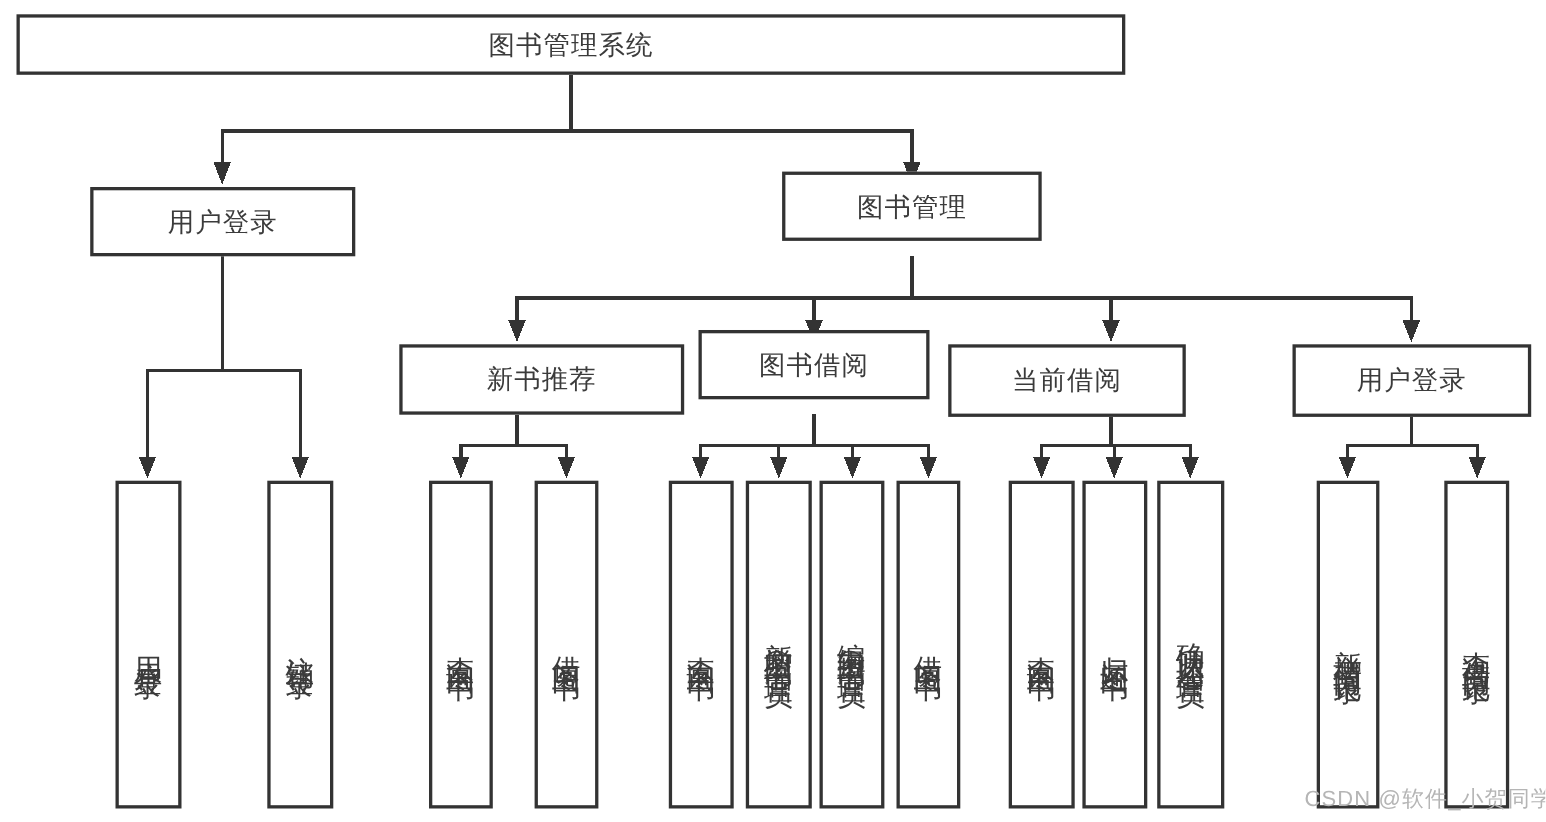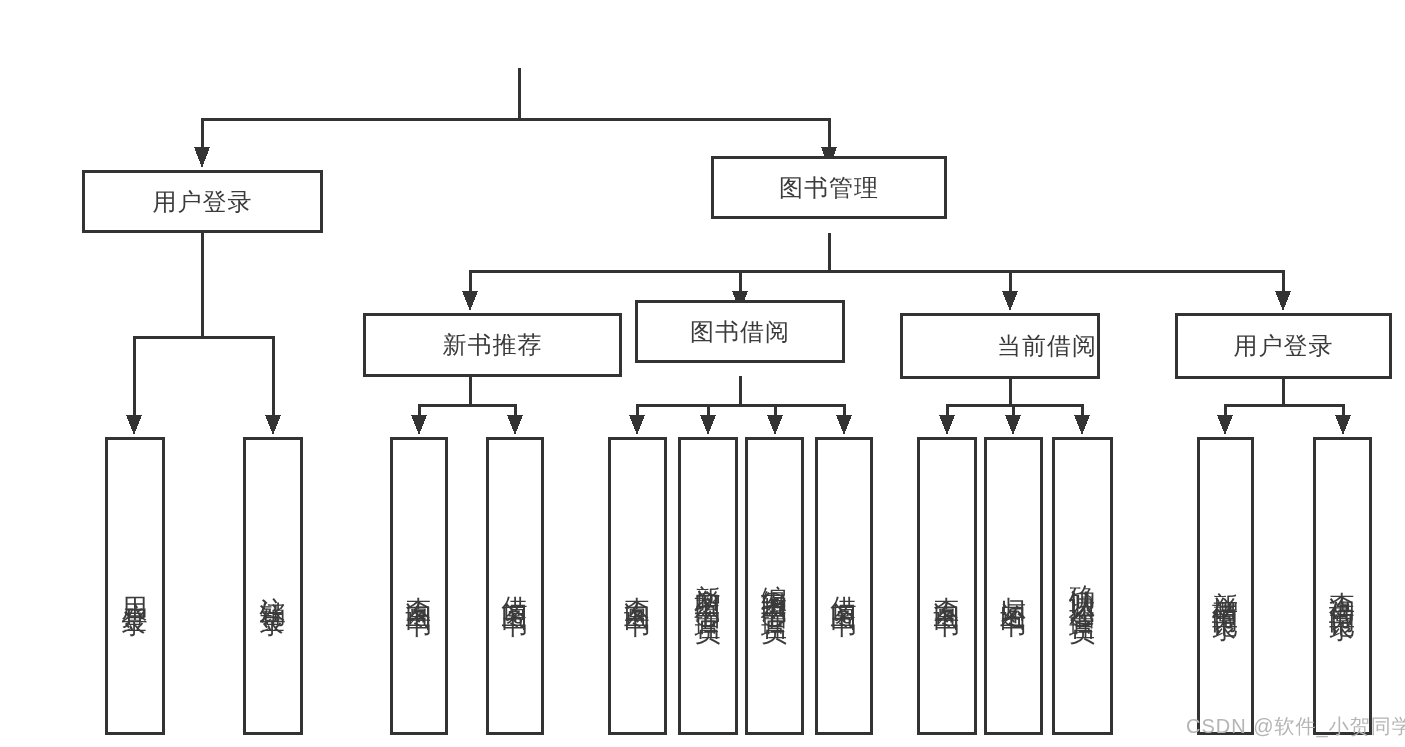--- a/index.html
+++ b/index.html
@@ -138,35 +138,38 @@
     <g>
       <line x1="1283" y1="379" x2="1283" y2="406.5"></line>
       <line x1="1223.5" y1="405" x2="1344.5" y2="405"></line>
       <line x1="1225" y1="405" x2="1225" y2="417"></line>
       <polygon points="1217,415 1233,415 1225,435"></polygon>
       <line x1="1343" y1="405" x2="1343" y2="417"></line>
       <polygon points="1335,415 1351,415 1343,435"></polygon>
     </g>
   </svg>
 
+  <div class="box h" style="left:15px; top:13px; width:1008px; height:55px;">
+    <span>图书管理系统</span>
+  </div>
 
   <div class="box h" style="left:82px; top:170px; width:241px; height:63px;">
     <span>用户登录</span>
   </div>
   <div class="box h" style="left:711px; top:156px; width:236px; height:63px;">
     <span>图书管理</span>
   </div>
 
   <div class="box h" style="left:363px; top:313px; width:259px; height:64px;">
     <span>新书推荐</span>
   </div>
   <div class="box h" style="left:635px; top:300px; width:210px; height:63px;text-align:right;">
     <span>图书借阅</span>
   </div>
-  <div class="box h" style="left:900px; top:313px; width:200px; height:66px;justify-content:flex-end;">
+  <div class="box h" style="left:862px; top:313px; width:216px; height:66px;">
     <span>当前借阅</span>
   </div>
   <div class="box h" style="left:1175px; top:313px; width:217px; height:66px;">
     <span>用户登录</span>
   </div>
 
   <div class="box v" style="left:105px; top:437px; width:60px; height:298px;">
     <span>用户登录</span>
   </div>
   <div class="box v" style="left:243px; top:437px; width:60px; height:298px;">

